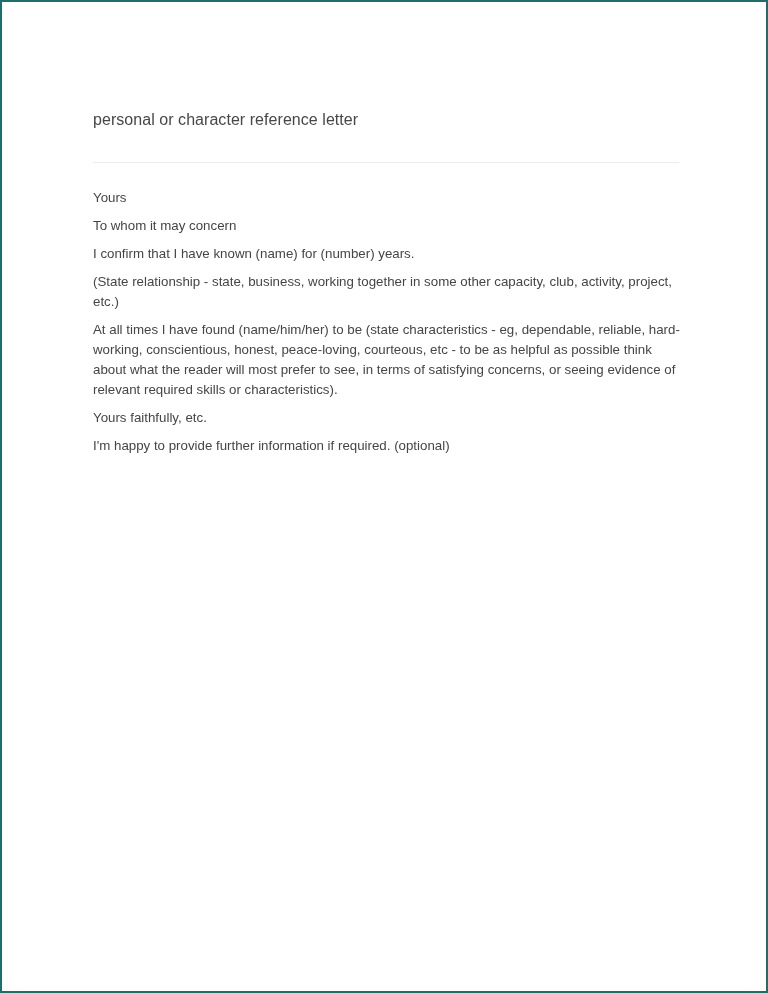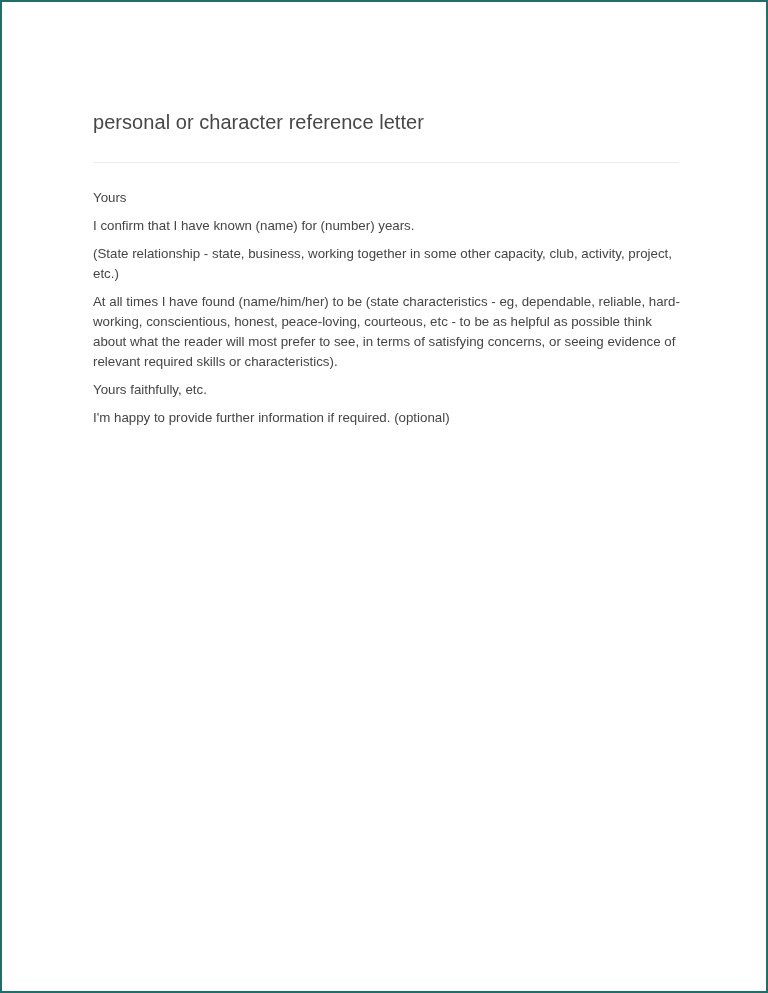--- a/index.html
+++ b/index.html
@@ -22,21 +22,21 @@
       height: 993px;
       box-sizing: border-box;
       border: 2px solid #1f6e6a;
       background: #ffffff;
     }
     .title {
       position: absolute;
       left: 91px;
       top: 109px;
       margin: 0;
-      font-size: 20px;
+      font-size: 16px;
       font-weight: normal;
       color: #474747;
       letter-spacing: 0.05px;
       white-space: nowrap;
     }
     .divider {
       position: absolute;
       left: 91px;
       top: 160px;
       width: 586px;
@@ -57,19 +57,20 @@
     }
   </style>
 </head>
 <body>
 
 <div class="frame">
   <h1 class="title">personal or character reference letter</h1>
   <div class="divider"></div>
   <div class="body-text">
     <p>Yours</p>
+    <p>To whom it may concern</p>
     <p>I confirm that I have known (name) for (number) years.</p>
     <p>(State relationship - state, business, working together in some other capacity, club, activity, project, etc.)</p>
     <p>At all times I have found (name/him/her) to be (state characteristics - eg, dependable, reliable, hard-working, conscientious, honest, peace-loving, courteous, etc - to be as helpful as possible think about what the reader will most prefer to see, in terms of satisfying concerns, or seeing evidence of relevant required skills or characteristics).</p>
     <p>Yours faithfully, etc.</p>
     <p>I'm happy to provide further information if required. (optional)</p>
   </div>
 </div>
 
 </body></html>

